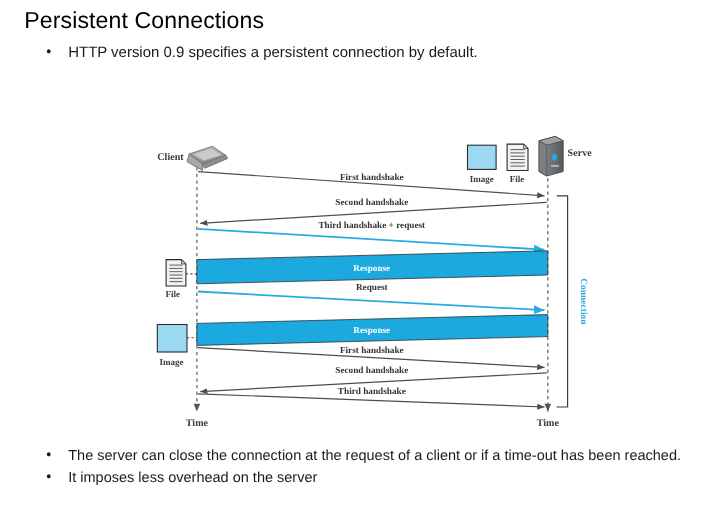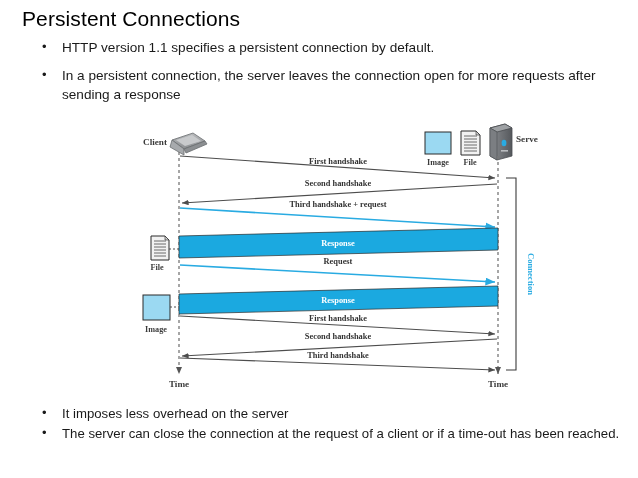--- a/index.html
+++ b/index.html
@@ -96,22 +96,21 @@
     font-size: 8.4px;
     fill: #333333;
   }
 </style>
 </head>
 <body>
 
 <div class="slide-title">Persistent Connections</div>
 
 <ul class="bullets top">
-  <li>HTTP version 1.1 specifies a persistent connection by default.</li>
-  <li>In a persistent connection, the server leaves the connection open for more requests after sending a response</li>
+  <li>HTTP version 0.9 specifies a persistent connection by default.</li>
 </ul>
 
 <div class="diagram">
 <svg width="638" height="292" viewBox="0 0 638 292" xmlns="http://www.w3.org/2000/svg">
   <defs>
     <marker id="arrGray" markerWidth="7" markerHeight="7" refX="6" refY="2.5" orient="auto" markerUnits="strokeWidth">
       <path d="M0,0 L6,2.5 L0,5 z" fill="#4d4d4d"></path>
     </marker>
     <marker id="arrGrayL" markerWidth="7" markerHeight="7" refX="6" refY="2.5" orient="auto" markerUnits="strokeWidth">
       <path d="M0,0 L6,2.5 L0,5 z" fill="#4d4d4d"></path>
@@ -241,15 +240,15 @@
     <line x1="180" y1="246" x2="495" y2="258" stroke="#4d4d4d" stroke-width="1.1" marker-end="url(#arrGray)"></line>
     <text class="msg-text" x="338" y="246" text-anchor="middle">Third handshake</text>
   </g>
 
   <text class="lbl lbl-md" x="179" y="275" text-anchor="middle">Time</text>
   <text class="lbl lbl-md" x="498" y="275" text-anchor="middle">Time</text>
 </svg>
 </div>
 
 <ul class="bullets bottom">
+  <li>The server can close the connection at the request of a client or if a time-out has been reached.</li>
   <li>It imposes less overhead on the server</li>
-  <li>The server can close the connection at the request of a client or if a time-out has been reached.</li>
 </ul>
 
 </body></html>

